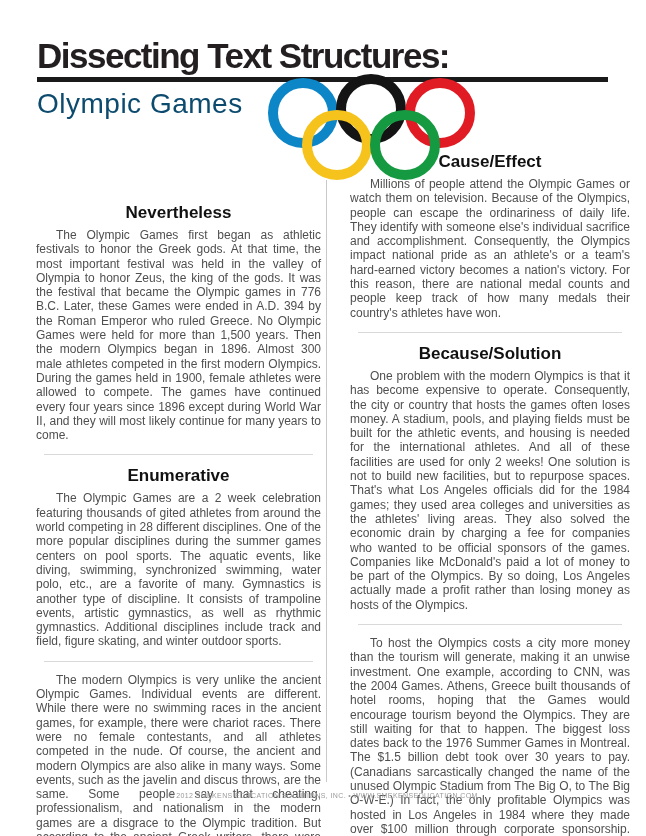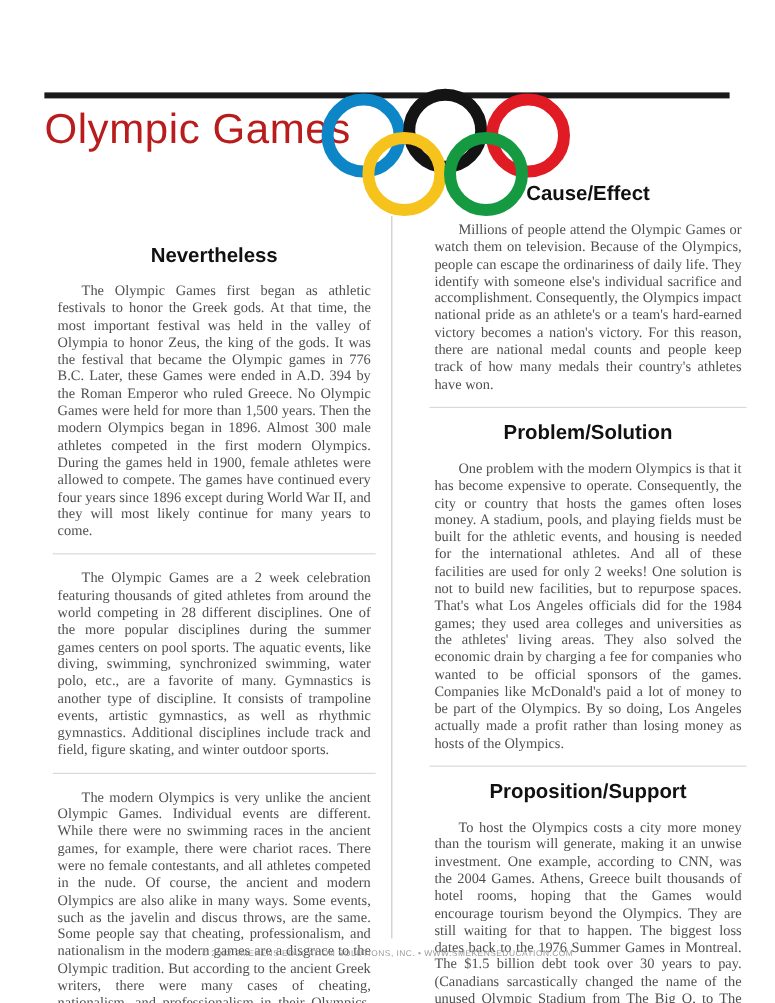--- a/index.html
+++ b/index.html
@@ -31,23 +31,23 @@
     height: 5px;
     background: #1a1a1a;
     z-index: 1;
   }
   .subtitle {
     position: absolute;
     left: 37px;
     top: 88px;
     font-family: "Liberation Sans", sans-serif;
     font-weight: normal;
-    font-size: 35px;
+    font-size: 28px;
     letter-spacing: 0.5px;
-    color: #b91c1c;
+    color: #0c4a6e;
     white-space: nowrap;
   }
   
   .rings {
     position: absolute;
     left: 268px;
     top: 72px;
     width: 210px;
     height: 110px;
     z-index: 2;
@@ -83,27 +83,27 @@
   }
   .section-heading {
     font-family: "Liberation Sans", sans-serif;
     font-weight: bold;
     font-size: 17px;
     text-align: center;
     color: #111111;
     margin: 0 0 5px 0;
   }
   .section-body {
-    font-family: Liberation Serif, serif;
+    font-family: Liberation Sans, sans-serif;
     font-size: 12px;
     line-height: 14.3px;
     text-align: justify;
     text-indent: 20px;
     color: #4f4f4f;
-    margin: 12px;
+    margin: 0;
   }
   .section-divider {
     border: none;
     border-top: 1px solid #d9d9d9;
     margin: 12px 8px 11px 8px;
   }
   
   .footer {
     position: absolute;
     left: 0;
@@ -114,60 +114,61 @@
     font-size: 7px;
     letter-spacing: 0.4px;
     color: #9a9a9a;
   }
 </style>
 </head>
 <body>
 
 <div class="page">
 
+  <div class="main-title">Dissecting Text Structures:</div>
   <div class="title-rule"></div>
   <div class="subtitle">Olympic Games</div>
 
   <div class="rings">
     <div class="ring blue" style="border-color: rgb(13, 134, 200);"></div>
     <div class="ring black" style="border-color: rgb(20, 20, 20);"></div>
     <div class="ring red" style="border-color: rgb(224, 27, 36);"></div>
     <div class="ring yellow" style="border-color: rgb(245, 195, 28);"></div>
     <div class="ring green" style="border-color: rgb(21, 154, 65);"></div>
   </div>
 
   <div class="col-divider"></div>
 
   <div class="col col-left">
     <section>
       <h2 class="section-heading">Nevertheless</h2>
       <p class="section-body">The Olympic Games first began as athletic festivals to honor the Greek gods. At that time, the most important festival was held in the valley of Olympia to honor Zeus, the king of the gods. It was the festival that became the Olympic games in 776 B.C. Later, these Games were ended in A.D. 394 by the Roman Emperor who ruled Greece. No Olympic Games were held for more than 1,500 years. Then the modern Olympics began in 1896. Almost 300 male athletes competed in the first modern Olympics. During the games held in 1900, female athletes were allowed to compete. The games have continued every four years since 1896 except during World War II, and they will most likely continue for many years to come.</p>
     </section>
     <hr class="section-divider">
     <section>
+      <h2 class="section-heading">Enumerative</h2>
       <p class="section-body">The Olympic Games are a 2 week celebration featuring thousands of gited athletes from around the world competing in 28 different disciplines. One of the more popular disciplines during the summer games centers on pool sports. The aquatic events, like diving, swimming, synchronized swimming, water polo, etc., are a favorite of many. Gymnastics is another type of discipline. It consists of trampoline events, artistic gymnastics, as well as rhythmic gymnastics. Additional disciplines include track and field, figure skating, and winter outdoor sports.</p>
     </section>
     <hr class="section-divider">
     <section>
       <p class="section-body">The modern Olympics is very unlike the ancient Olympic Games. Individual events are different. While there were no swimming races in the ancient games, for example, there were chariot races. There were no female contestants, and all athletes competed in the nude. Of course, the ancient and modern Olympics are also alike in many ways. Some events, such as the javelin and discus throws, are the same. Some people say that cheating, professionalism, and nationalism in the modern games are a disgrace to the Olympic tradition. But according to the ancient Greek writers, there were many cases of cheating, nationalism, and professionalism in their Olympics, too.</p>
     </section>
   </div>
 
   <div class="col col-right">
     <section>
       <h2 class="section-heading">Cause/Effect</h2>
       <p class="section-body">Millions of people attend the Olympic Games or watch them on television. Because of the Olympics, people can escape the ordinariness of daily life. They identify with someone else's individual sacrifice and accomplishment. Consequently, the Olympics impact national pride as an athlete's or a team's hard-earned victory becomes a nation's victory. For this reason, there are national medal counts and people keep track of how many medals their country's athletes have won.</p>
     </section>
     <hr class="section-divider">
     <section>
-      <h2 class="section-heading">Problem/Solution</h2>
+      <h2 class="section-heading">Because/Solution</h2>
       <p class="section-body">One problem with the modern Olympics is that it has become expensive to operate. Consequently, the city or country that hosts the games often loses money. A stadium, pools, and playing fields must be built for the athletic events, and housing is needed for the international athletes. And all of these facilities are used for only 2 weeks! One solution is not to build new facilities, but to repurpose spaces. That's what Los Angeles officials did for the 1984 games; they used area colleges and universities as the athletes' living areas. They also solved the economic drain by charging a fee for companies who wanted to be official sponsors of the games. Companies like McDonald's paid a lot of money to be part of the Olympics. By so doing, Los Angeles actually made a profit rather than losing money as hosts of the Olympics.</p>
     </section>
     <hr class="section-divider">
     <section>
-      <h2 class="section-heading">Proposition/Support</h2>
       <p class="section-body">To host the Olympics costs a city more money than the tourism will generate, making it an unwise investment. One example, according to CNN, was the 2004 Games. Athens, Greece built thousands of hotel rooms, hoping that the Games would encourage tourism beyond the Olympics. They are still waiting for that to happen. The biggest loss dates back to the 1976 Summer Games in Montreal. The $1.5 billion debt took over 30 years to pay. (Canadians sarcastically changed the name of the unused Olympic Stadium from The Big O, to The Big O-W-E.) In fact, the only profitable Olympics was hosted in Los Angeles in 1984 where they made over $100 million through corporate sponsorship. Nevertheless, hosting the Games does not provide the promised windfalls to the cities who foot the bill.</p>
     </section>
   </div>
 
   <div class="footer">© 2012 SMEKENS EDUCATION SOLUTIONS, INC.  •  WWW.SMEKENSEDUCATION.COM</div>
 
 </div>
 
 </body></html>

